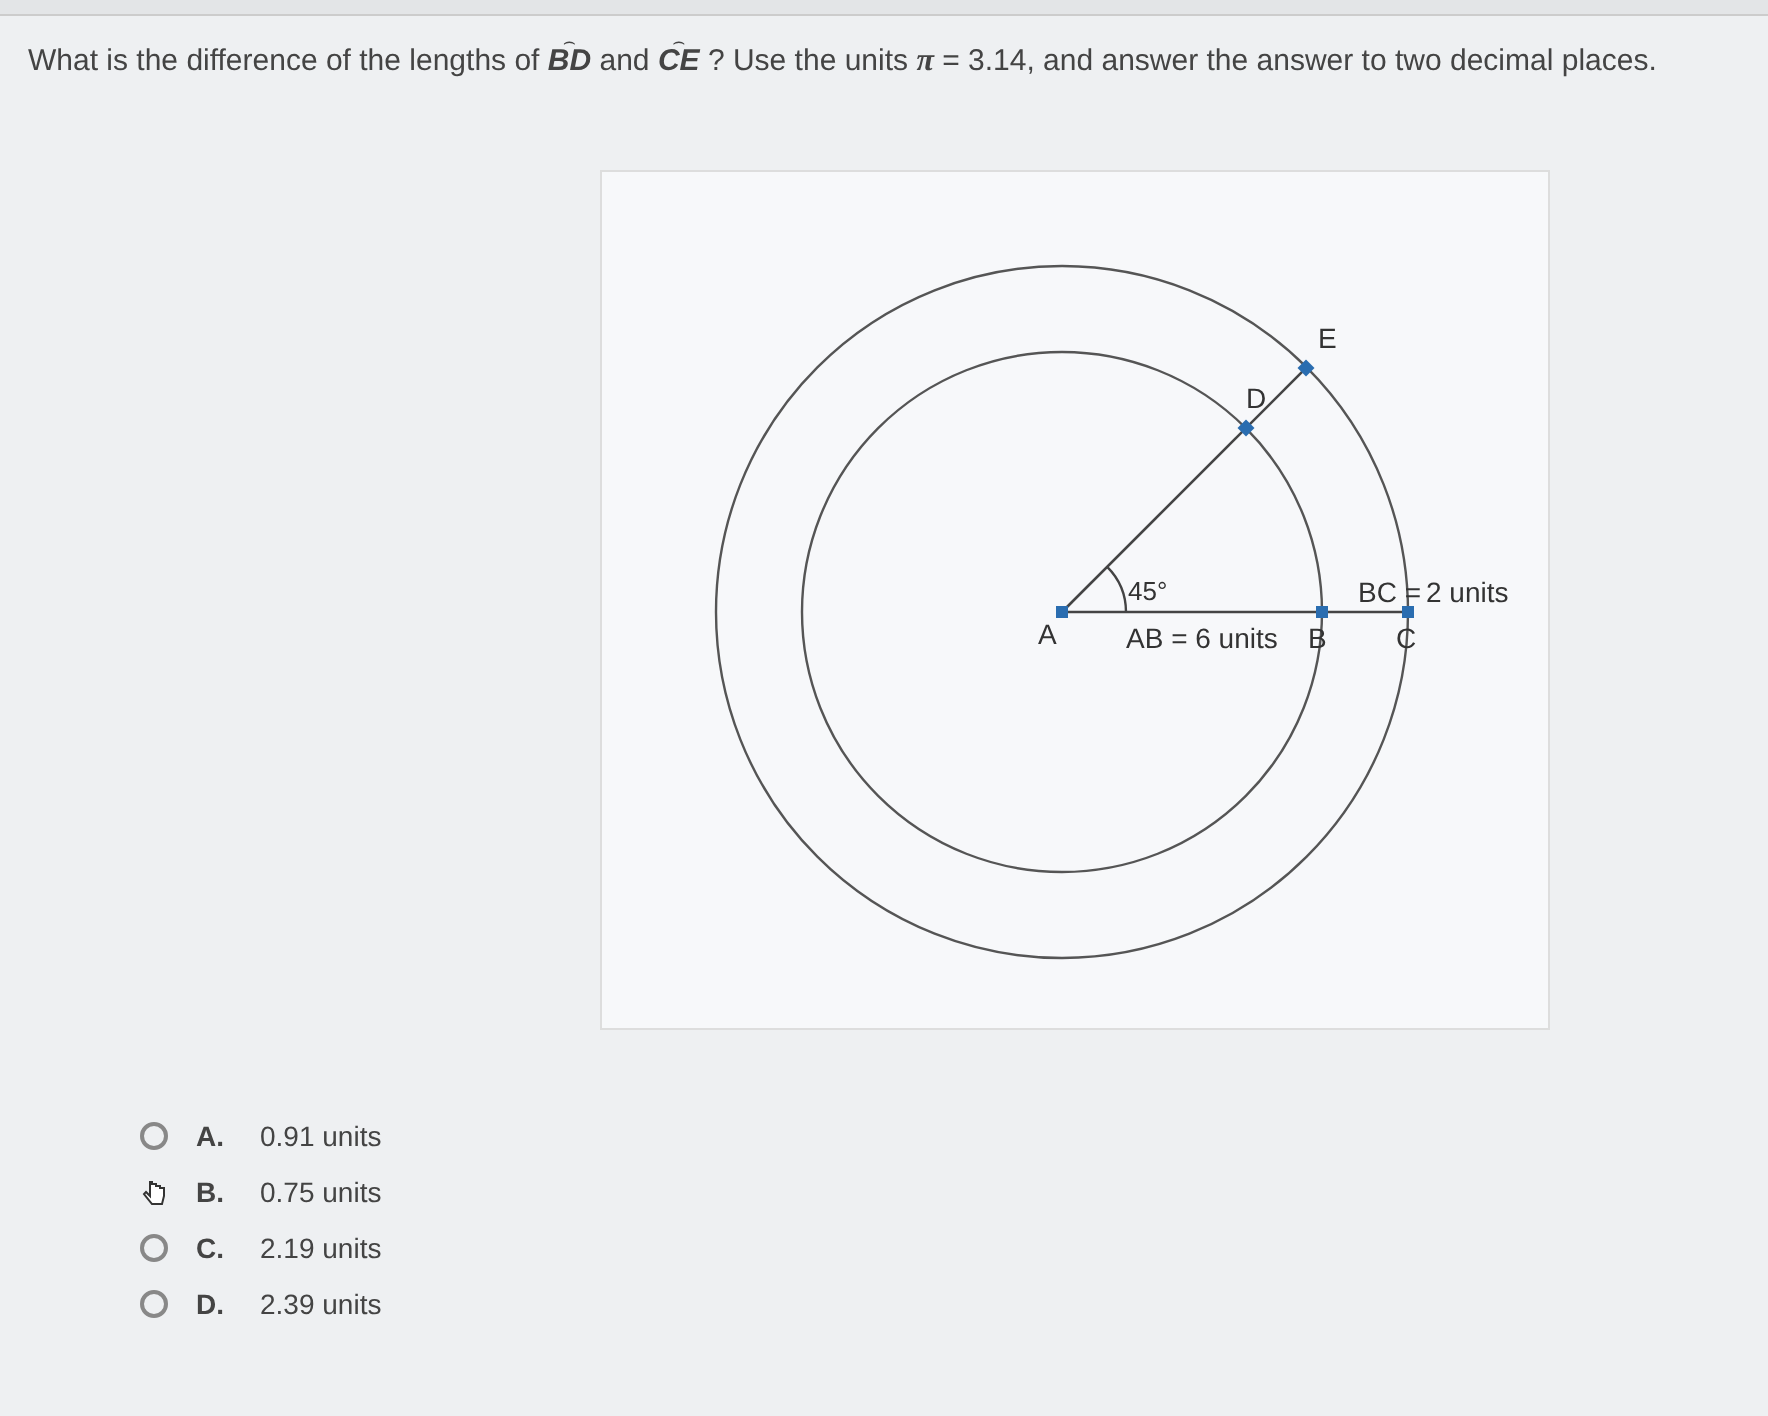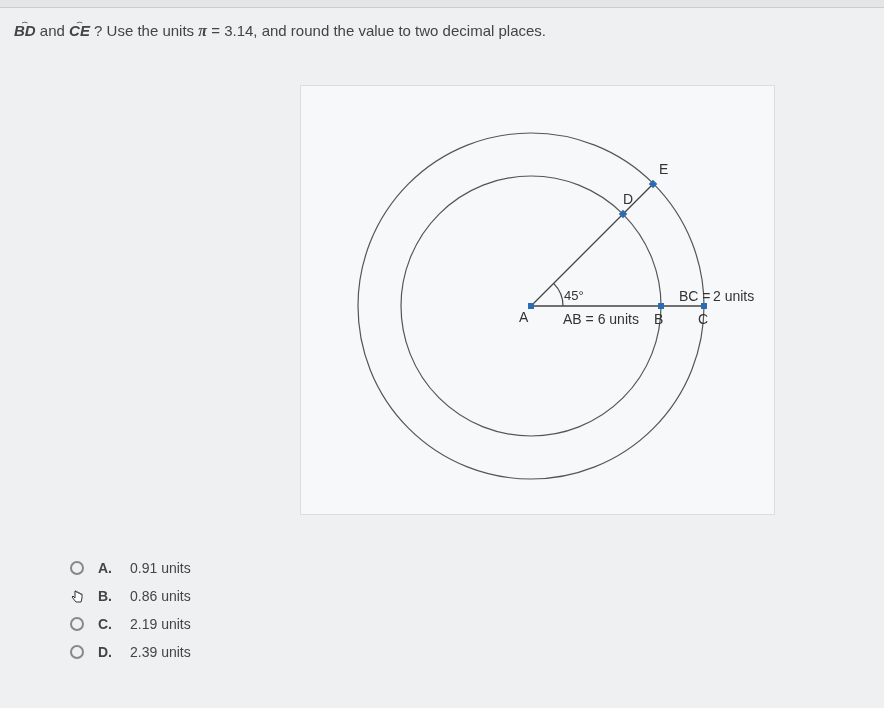--- a/index.html
+++ b/index.html
@@ -84,32 +84,33 @@
       position: relative;
     }
     svg { display: block; }
   </style>
 </head>
 <body>
 
 <div class="top-edge"></div>
 
 <div class="question">
+  <span>What is the difference of the lengths of </span>
   <span class="arc">
     <span class="arc-sym">⌢</span>
     <span>BD</span>
   </span>
   <span> and </span>
   <span class="arc">
     <span class="arc-sym">⌢</span>
     <span>CE</span>
   </span>
   <span> ? Use the units </span>
   <span class="pi">π</span>
-  <span> = 3.14, and round the value to two decimal places.</span>
+  <span> = 3.14, and answer the answer to two decimal places.</span>
 </div>
 
 <div class="diagram-area">
   <svg width="475" height="430" viewBox="0 0 475 430">
 
     <circle cx="230" cy="220" r="173" fill="none" stroke="#555" stroke-width="1.2"></circle>
     <circle cx="230" cy="220" r="130" fill="none" stroke="#555" stroke-width="1.2"></circle>
 
     <line x1="230" y1="220" x2="403" y2="220" stroke="#444" stroke-width="1.3"></line>
 
@@ -142,21 +143,21 @@
     <span class="choice-letter">A.</span>
     <span>0.91 units</span>
   </div>
   <div class="choice">
     <span class="cursor-hand">
       <svg width="16" height="16" viewBox="0 0 16 16">
         <path d="M5 2 L5 9 L3 7 L2 8 L6 13 L11 13 L12 9 L12 5 L10 5 L10 4 L8 4 L8 3 L6 3 L6 2 Z" fill="#fff" stroke="#333" stroke-width="1"></path>
       </svg>
     </span>
     <span class="choice-letter">B.</span>
-    <span>0.86 units</span>
+    <span>0.75 units</span>
   </div>
   <div class="choice">
     <span class="radio"></span>
     <span class="choice-letter">C.</span>
     <span>2.19 units</span>
   </div>
   <div class="choice">
     <span class="radio"></span>
     <span class="choice-letter">D.</span>
     <span>2.39 units</span>

